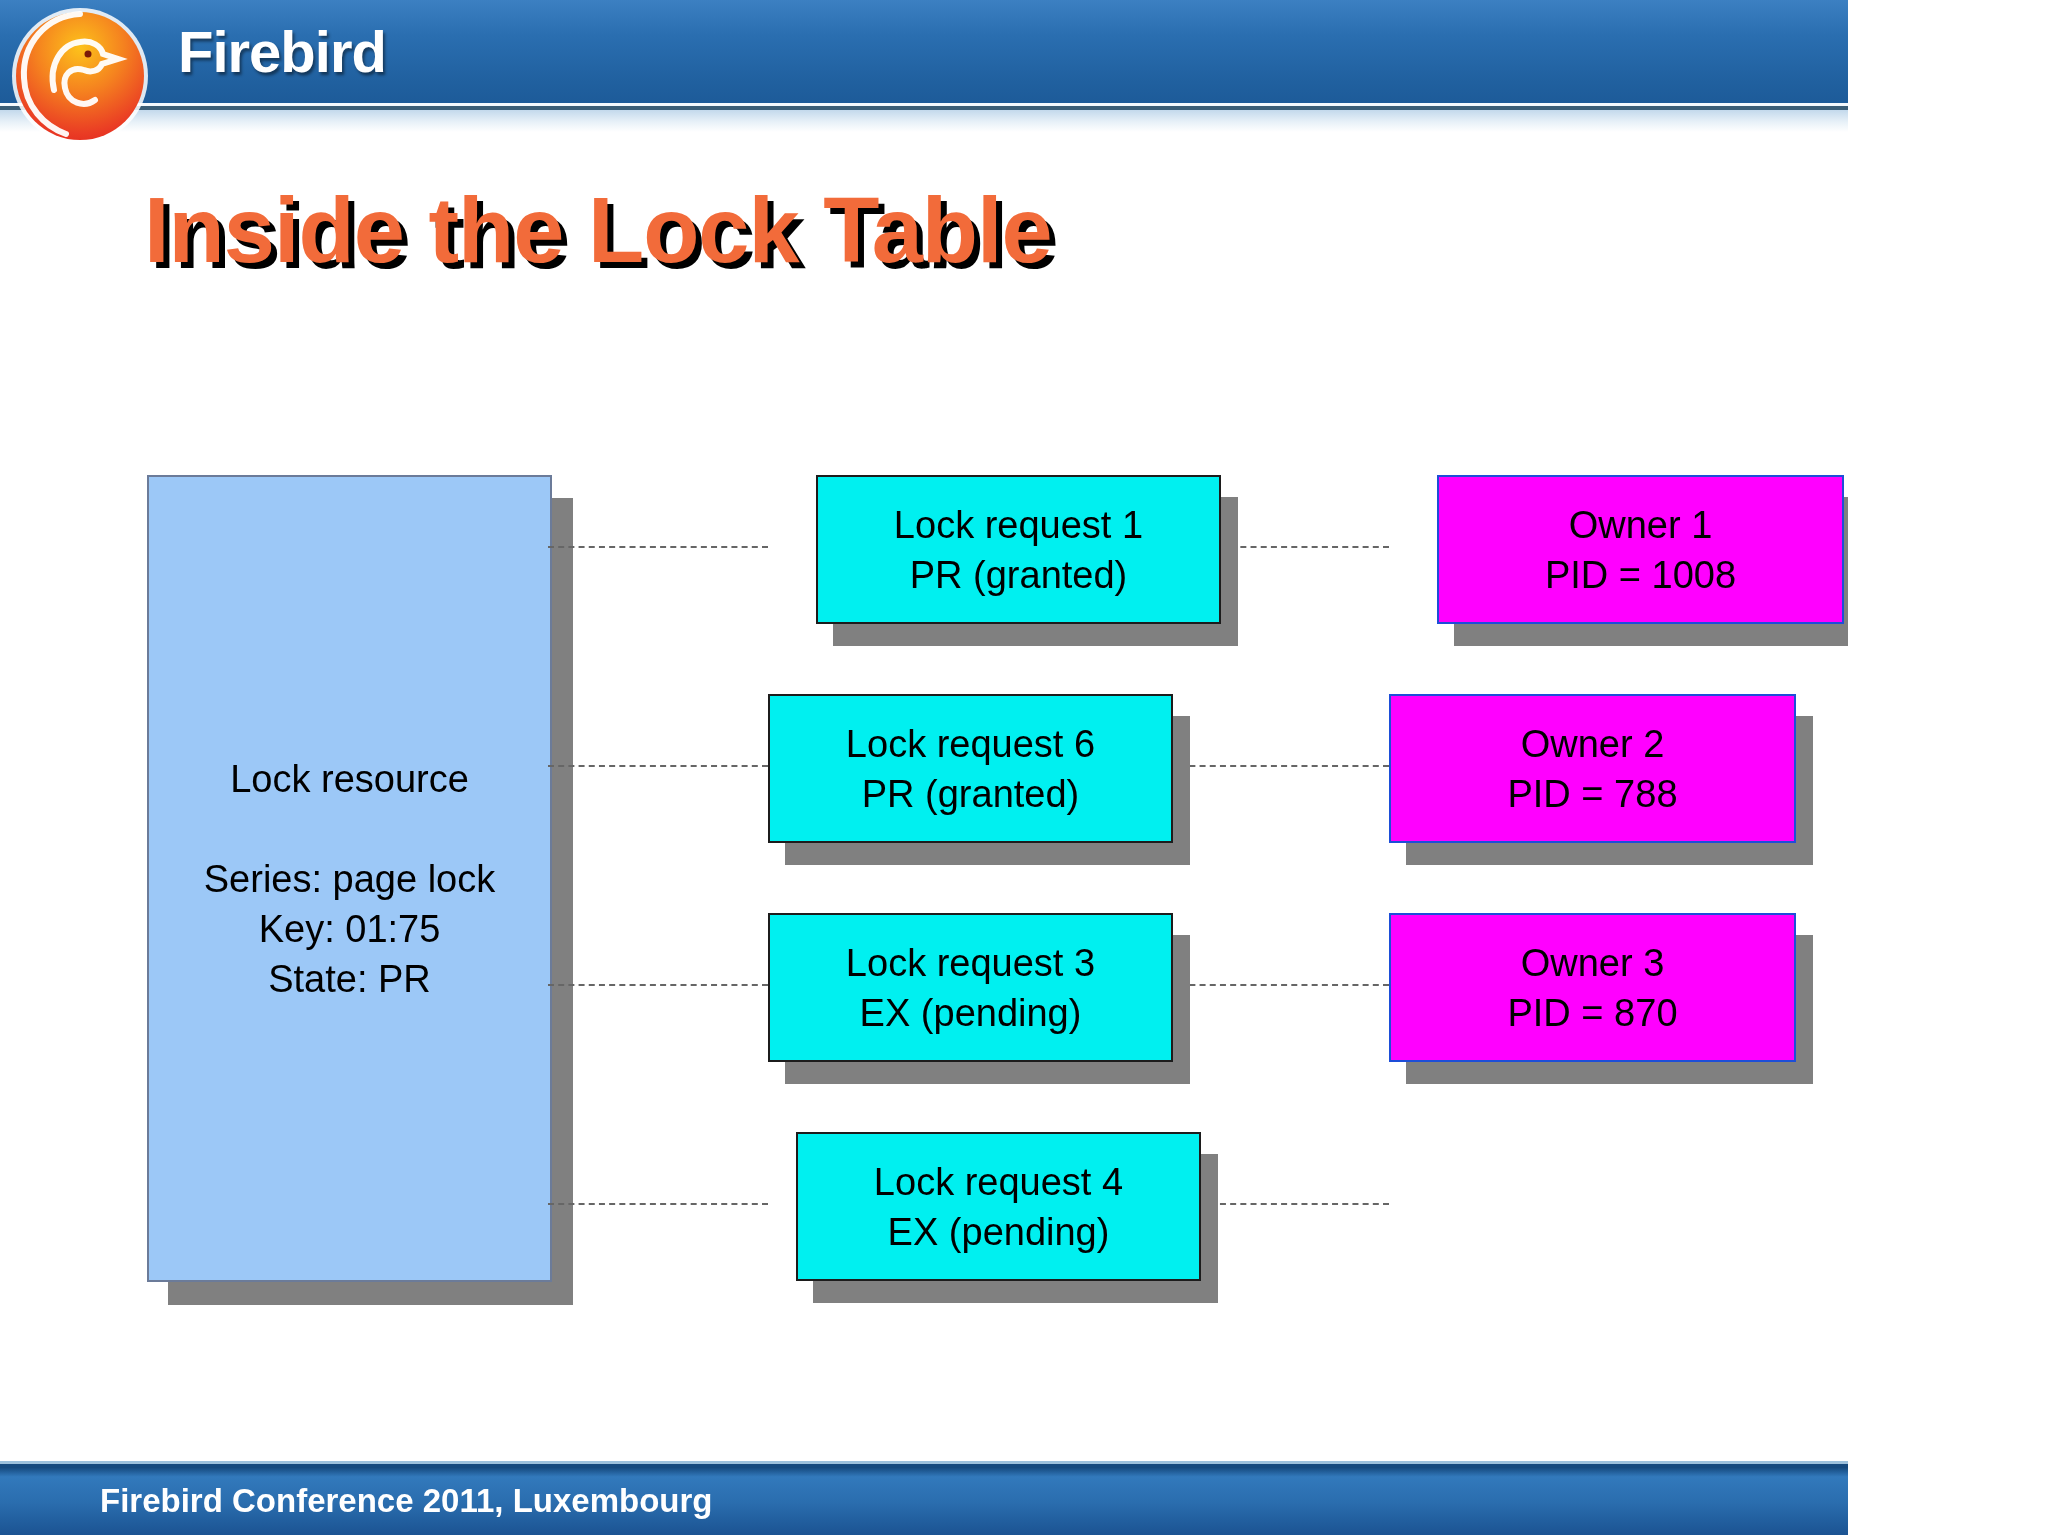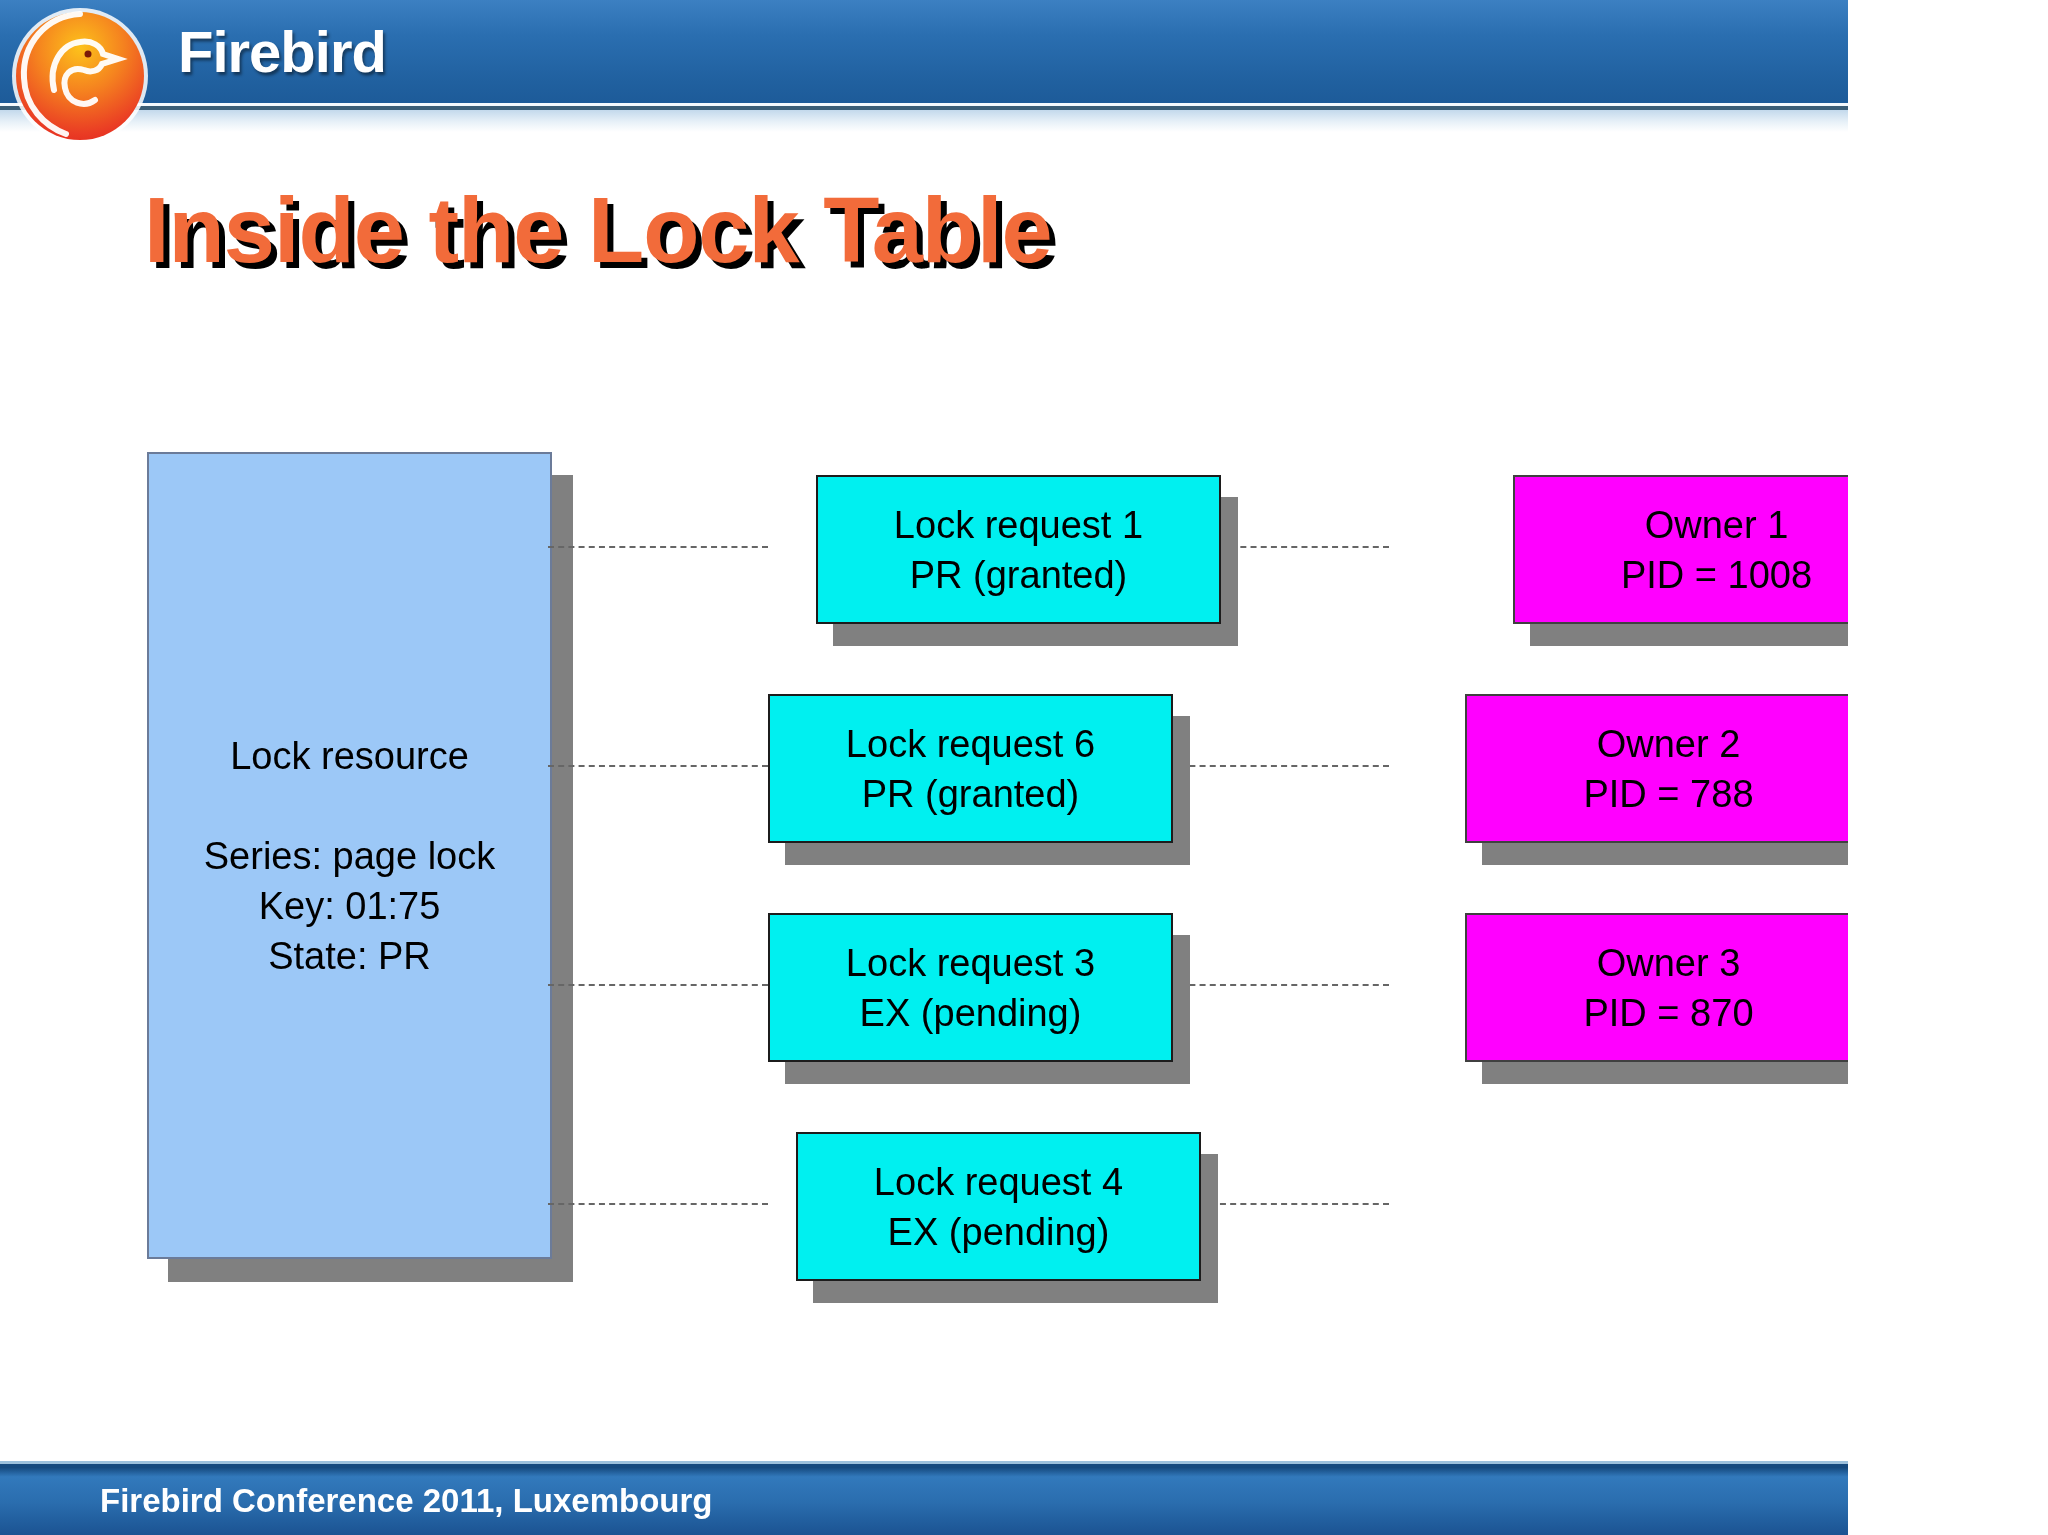--- a/index.html
+++ b/index.html
@@ -30,35 +30,35 @@
     color:var(--title_orange,#F26B3A);
     text-shadow:6px 6px 0 #000000;
     white-space:nowrap;
     margin-left:32px;
   }
 
   
   .dbox{position:absolute;display:flex;flex-direction:column;align-items:center;justify-content:center;
     text-align:center;color:#000;font-size:38px;line-height:50px;}
   .resource-box{
-    left:147px;top:452px;width:401px;height:803px;
+    left:147px;top:475px;width:401px;height:803px;
     background:var(--resource_blue,#9CC8F7);
     border:2px solid #6b7b99;
     box-shadow:21px 23px 0 var(--shadow,#808080);
   }
   .request-box{
     left:768px;width:401px;height:145px;
     background:var(--cyan,#00F0F0);
     border:2px solid #1c1c1c;
     box-shadow:17px 22px 0 var(--shadow,#808080);
   }
   .owner-box{
-    left:1465px;width:403px;height:145px;
+    left:1389px;width:403px;height:145px;
     background:var(--magenta,#FF00FF);
-    border:2px solid #404040;
+    border:2px solid #1d4ed8;
     box-shadow:17px 22px 0 var(--shadow,#808080);
   }
   .row0{top:475px;margin-left:48px;} .row1{top:694px;} .row2{top:913px;} .row3{top:1132px;margin-left:28px;}
 
   .connector{position:absolute;height:0;border-top:2px dashed #666;width:220px;}
   .conn-left{left:548px;}
   .conn-right{left:1169px;}
   .cy0{top:546px;} .cy1{top:765px;} .cy2{top:984px;} .cy3{top:1203px;}
 
   

